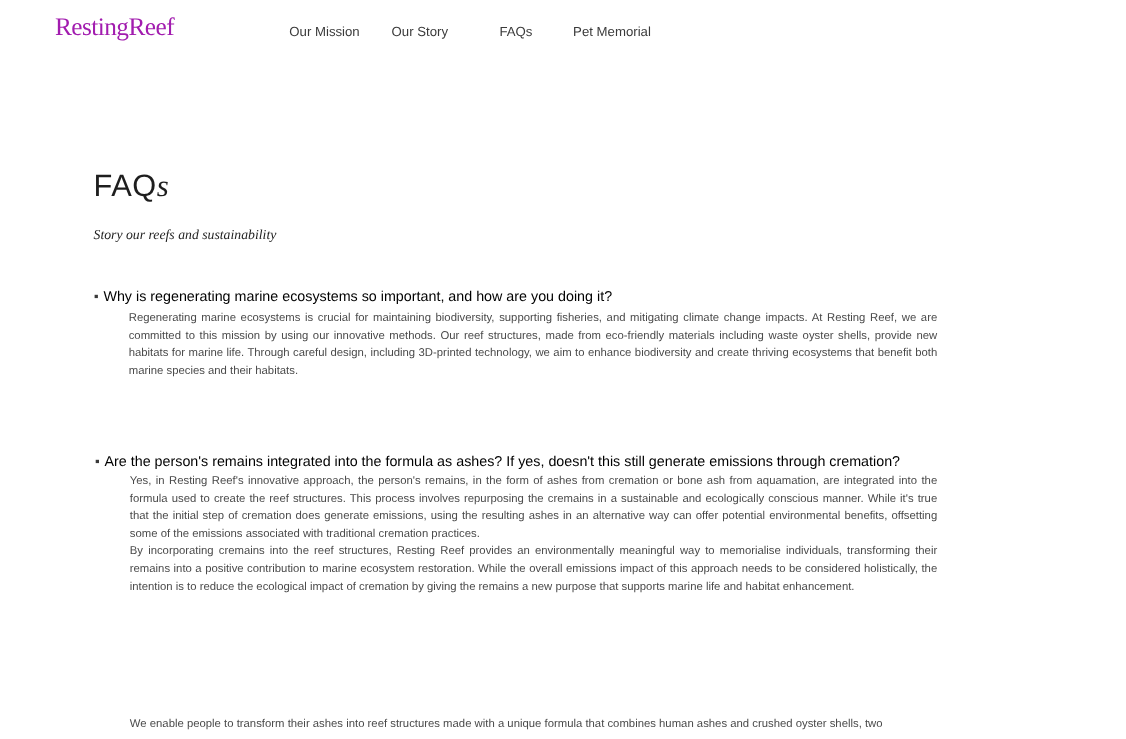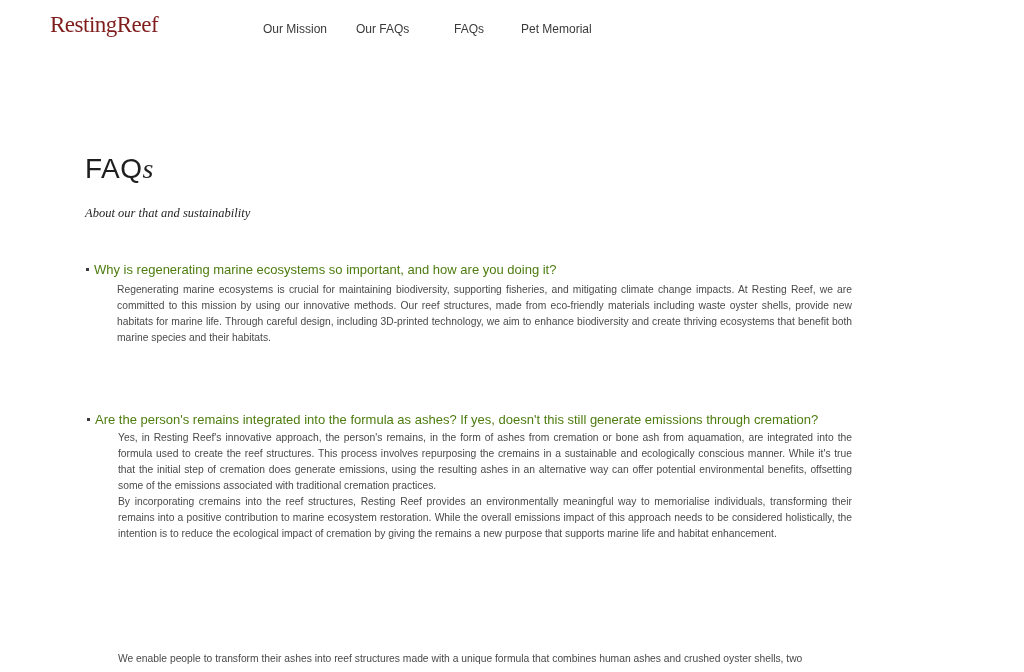--- a/index.html
+++ b/index.html
@@ -2,60 +2,60 @@
 <html><head>
   <meta charset="utf-8">
   <style>
     * { box-sizing: border-box; margin: 0; padding: 0; }
     html, body { width: 1024px; height: 672px; overflow: hidden; background: #ffffff; }
     body { font-family: "Liberation Sans", sans-serif; color: #3a3a3a; position: relative; }
 
     .header { position: absolute; top: 0; left: 0; width: 1024px; height: 58px; }
     .logo {
       position: absolute; left: 50px; top: 12px;
-      font-family: "Liberation Serif", serif; font-size: 23px; color: #7f1d1d;
+      font-family: "Liberation Serif", serif; font-size: 23px; color: #a21caf;
       letter-spacing: -0.5px; cursor: pointer;
     }
     .nav { position: absolute; top: 22px; left: 0; }
     .nav a {
       position: absolute; white-space: nowrap; font-size: 12px; color: #3a3a3a;
       text-decoration: none; cursor: pointer;
     }
 
     .page-title {
       position: absolute; left: 85px; top: 153px;
       font-size: 28px; font-weight: 300; color: #1e1e1e; letter-spacing: 0.5px;
     }
     .page-title .s { font-family: "Liberation Serif", serif; font-style: italic; }
     .subtitle {
       position: absolute; left: 85px; top: 206px;
       font-family: "Liberation Serif", serif; font-style: italic; font-size: 12.5px; color: #1e1e1e;
     }
 
     .faq { position: absolute; left: 84px; width: 768px; }
-    .faq .q { font-size: 13px; color: #4d7c0f; white-space: nowrap; cursor: pointer; }
+    .faq .q { font-size: 13px; color: #000000; white-space: nowrap; cursor: pointer; }
     .faq .q .bullet { display: inline-block; width: 3px; height: 3px; background: #3a3a3a; margin: 0 5px 3px 2px; vertical-align: middle; }
     .faq .a { font-size: 10.3px; line-height: 16px; color: #4a4a4a; text-align: justify; margin-top: 5px; margin-left: 33px; }
     .faq .a p { margin: 0; }
   </style>
 </head>
 <body>
 
 <div class="header">
   <div class="logo">RestingReef</div>
   <nav class="nav">
     <a style="left:263px">Our Mission</a>
-    <a style="left:356px">Our FAQs</a>
+    <a style="left:356px">Our Story</a>
     <a style="left:454px">FAQs</a>
     <a style="left:521px">Pet Memorial</a>
   </nav>
 </div>
 
 <h1 class="page-title"><span>FAQ</span><span class="s">s</span></h1>
-<div class="subtitle">About our that and sustainability</div>
+<div class="subtitle">Story our reefs and sustainability</div>
 
 <section class="faq" style="top:262px;">
   <div class="q"><span class="bullet"></span><span>Why is regenerating marine ecosystems so important, and how are you doing it?</span></div>
   <div class="a">
     <p>Regenerating marine ecosystems is crucial for maintaining biodiversity, supporting fisheries, and mitigating climate change impacts. At Resting Reef, we are committed to this mission by using our innovative methods. Our reef structures, made from eco-friendly materials including waste oyster shells, provide new habitats for marine life. Through careful design, including 3D-printed technology, we aim to enhance biodiversity and create thriving ecosystems that benefit both marine species and their habitats.</p>
   </div>
 </section>
 
 <section class="faq" style="top:412px; left:85px; width:767px;">
   <div class="q"><span class="bullet"></span><span>Are the person's remains integrated into the formula as ashes? If yes, doesn't this still generate emissions through cremation?</span></div>

